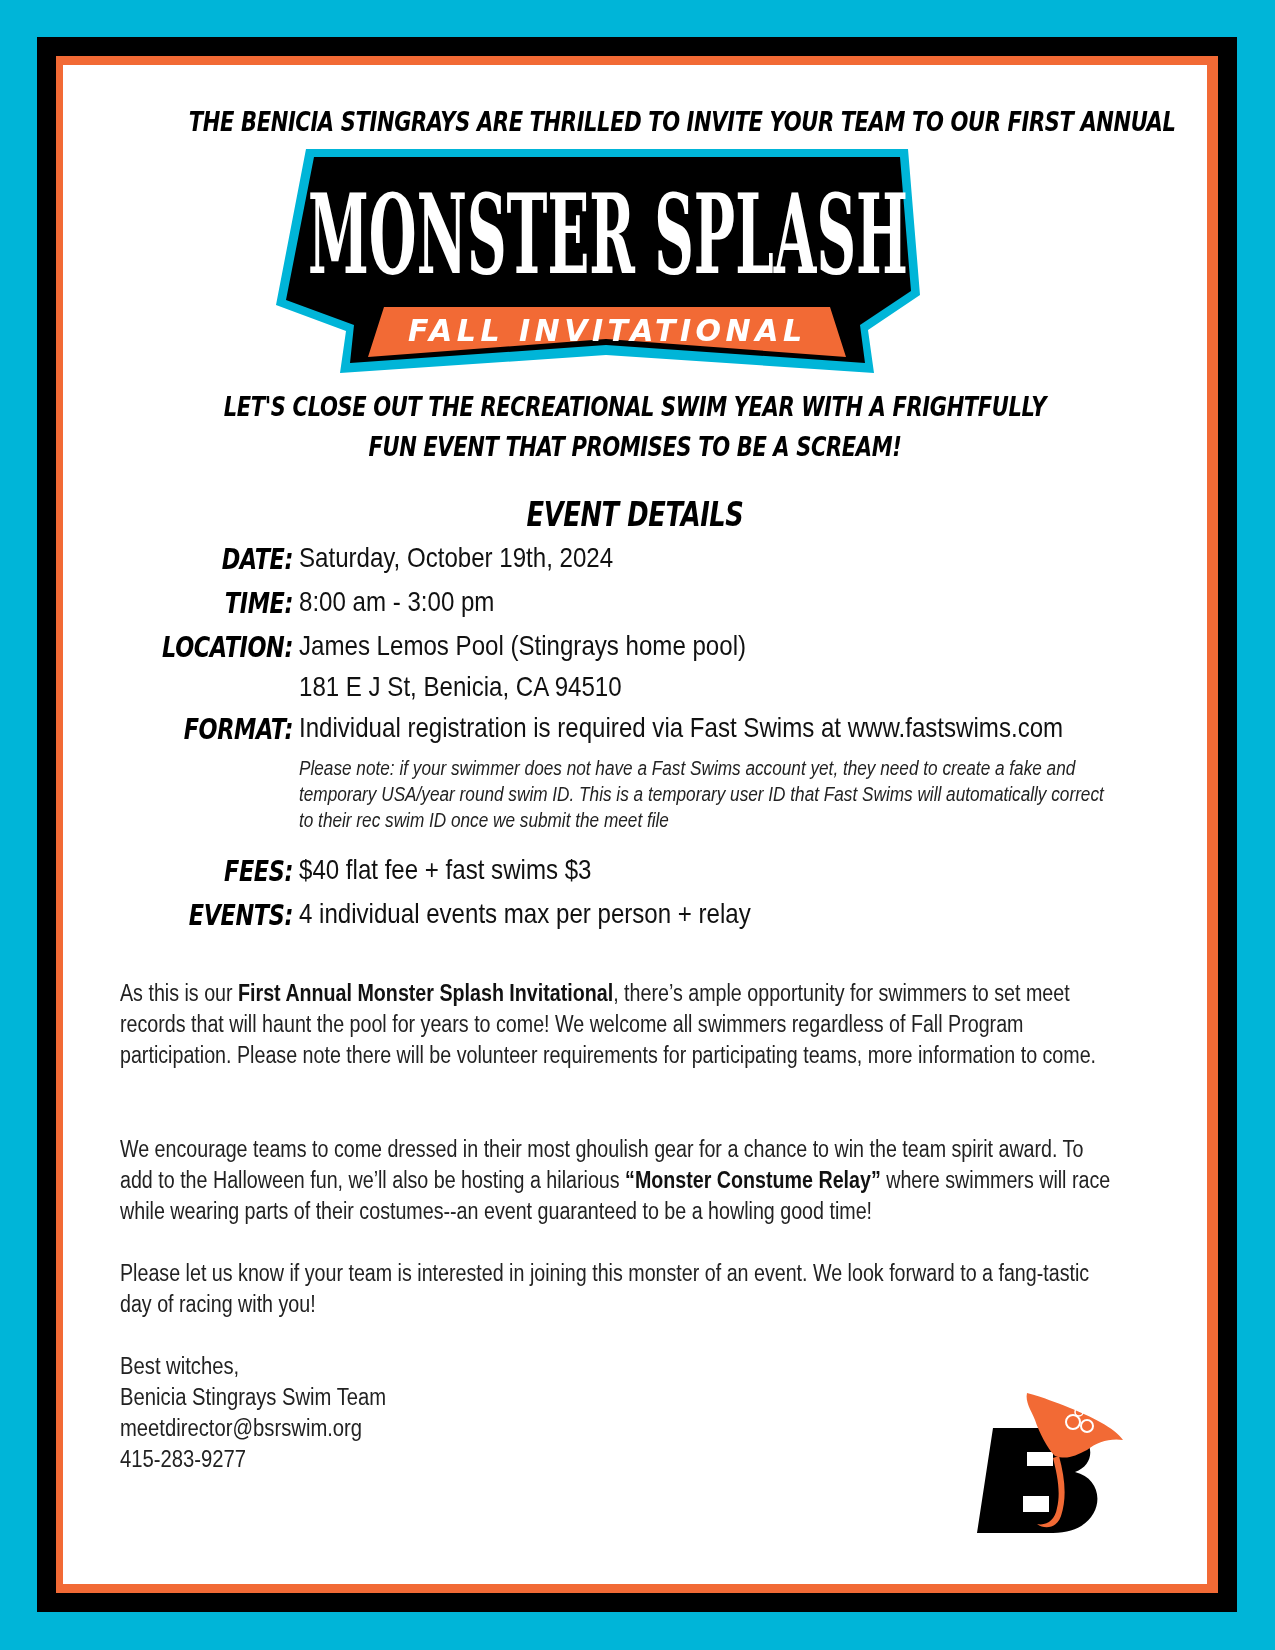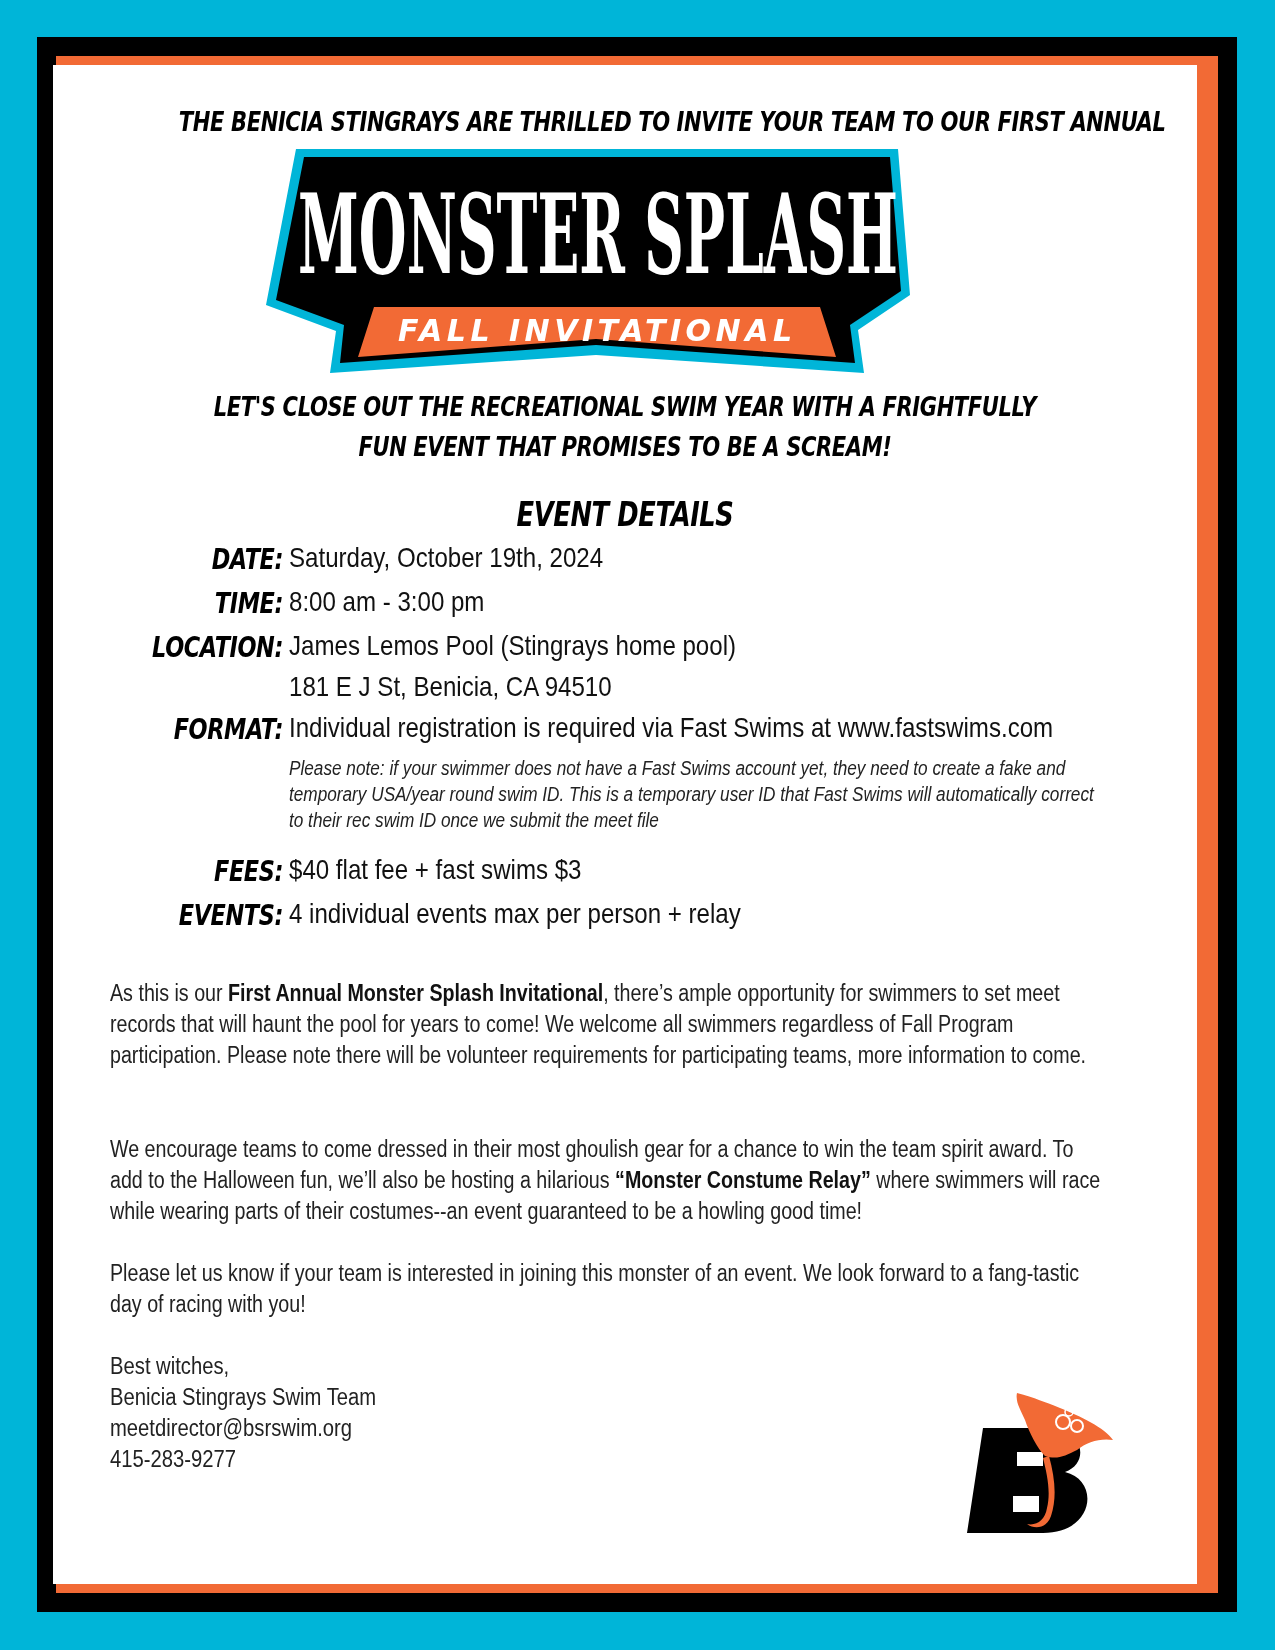--- a/index.html
+++ b/index.html
@@ -1,19 +1,19 @@
 <!DOCTYPE html>
 <html><head>
 <meta charset="utf-8">
 <style>
   html,body{margin:0;padding:0;}
   body{width:1275px;height:1650px;background:#00b5d8;position:relative;overflow:hidden;font-family:"Liberation Sans","DejaVu Sans",sans-serif;}
   .frame-black{position:absolute;left:37px;top:37px;width:1200px;height:1575px;background:#000;}
   .frame-orange{position:absolute;left:56px;top:56px;width:1162px;height:1537px;background:#f26a35;}
-  .page{position:absolute;left:53px;top:65px;width:1144px;height:1519px;background:#fff;}
+  .page{position:absolute;left:63px;top:65px;width:1144px;height:1519px;background:#fff;}
   .abs{position:absolute;}
   .grunge{font-family:"DejaVu Sans",sans-serif;font-weight:bold;font-style:italic;color:#000;text-transform:uppercase;letter-spacing:-0.5px;transform:scaleX(0.78);transform-origin:center;}
   .invite{left:0;width:1144px;top:41px;text-align:center;font-size:27px;white-space:nowrap;}
   .tagline{left:0;width:1144px;text-align:center;font-size:27px;white-space:nowrap;}
   .details-title{left:0;width:1144px;top:430px;text-align:center;font-size:33px;}
   .label{font-family:"DejaVu Sans",sans-serif;font-weight:bold;font-style:italic;font-size:28px;color:#000;text-align:right;width:260px;left:-30px;transform:scaleX(0.8);transform-origin:right center;text-transform:uppercase;letter-spacing:-0.5px;}
   .value{left:236px;font-family:"Liberation Sans",sans-serif;font-size:28px;color:#111;white-space:nowrap;transform:scaleX(0.86);transform-origin:left center;}
   .note{left:236px;width:950px;font-family:"Liberation Sans",sans-serif;font-style:italic;font-size:20px;line-height:26px;color:#222;transform:scaleX(0.86);transform-origin:left top;}
   .para{left:57px;width:1160px;font-family:"Liberation Sans",sans-serif;font-size:23px;line-height:31px;color:#222;transform:scaleX(0.855);transform-origin:left top;}
   .para b{font-weight:bold;color:#111;}

